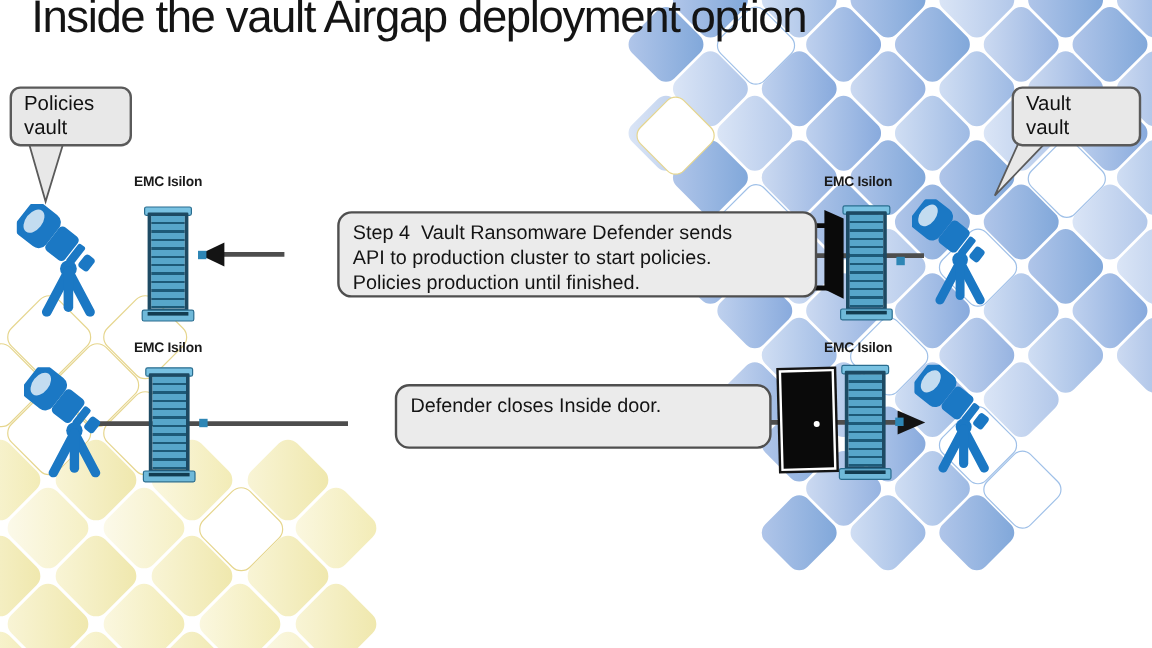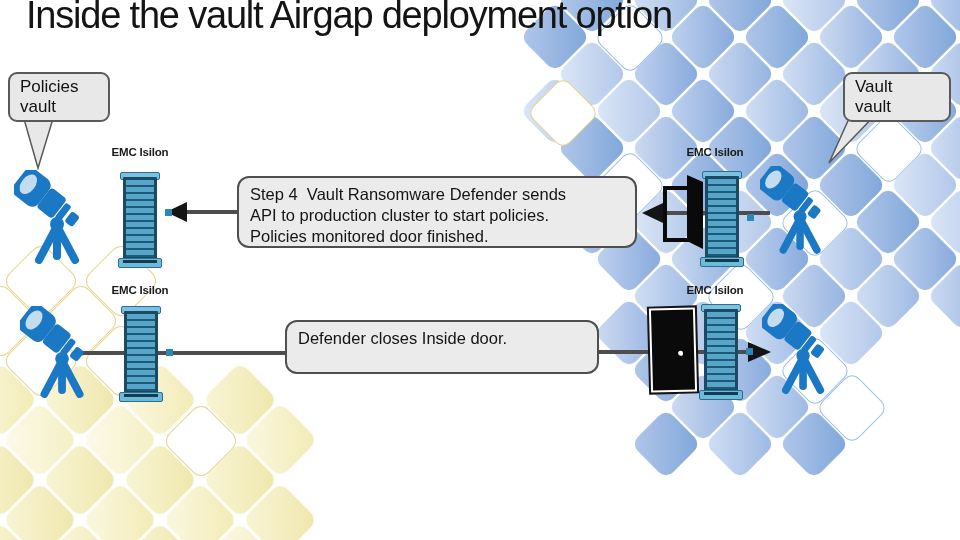--- a/index.html
+++ b/index.html
@@ -12,21 +12,21 @@
   .dm{position:absolute;transform:rotate(45deg);}
   
   .title{position:absolute;left:26px;top:-6px;font-size:38px;letter-spacing:-1.2px;
     font-weight:400;color:#141414;z-index:3;white-space:pre;}
   .subtitle{position:absolute;left:27px;top:41px;font-size:20px;letter-spacing:-0.2px;
     color:#1c1c1c;z-index:3;white-space:pre;}
   
   .callout{position:absolute;background:#e8e8e8;border:2px solid #5a5a5a;border-radius:9px;
     font-size:17px;line-height:20px;padding:3px 0 0 10px;color:#111;z-index:3;}
   .stepbox{position:absolute;background:#ebebeb;border:2px solid #4f4f4f;border-radius:12px;
-    font-size:16.5px;line-height:21px;color:#141414;z-index:3;padding:6px 0 0 11px;}
+    font-size:16.5px;line-height:21px;color:#141414;z-index:3;padding:6px 0 0 11px;margin-left:44px;}
   .stepbox div,.callout div{white-space:pre;}
   
   .overlay{position:absolute;inset:0;z-index:1;}
   
   .server{position:absolute;width:46px;height:96px;z-index:2;}
   .server .cap{position:absolute;top:0;left:3px;right:3px;height:6px;background:#79c2e2;
     border:1px solid #2a6d8f;border-radius:2px;}
   .server .sbody{position:absolute;top:5px;bottom:8px;left:6px;right:6px;
     background:repeating-linear-gradient(180deg,#57a6ca 0px,#57a6ca 5px,#1d5a78 5px,#1d5a78 7px);
     border:3px solid #1d4a63;border-radius:1px;}
@@ -168,21 +168,21 @@
     <div>vault</div>
   </div>
   <div class="callout" style="left:843px;top:72px;width:94px;height:43px;">
     <div>Vault</div>
     <div>vault</div>
   </div>
 
   <div class="stepbox" style="left:237px;top:176px;width:385px;height:62px;">
     <div>Step 4  Vault Ransomware Defender sends</div>
     <div>API to production cluster to start policies.</div>
-    <div>Policies monitored door finished.</div>
+    <div>Policies production until finished.</div>
   </div>
   <div class="stepbox" style="left:285px;top:320px;width:299px;height:44px;">
     <div>Defender closes Inside door.</div>
   </div>
 
   <div class="srvlabel" style="left:100px;top:146px;">EMC Isilon</div>
   <div class="srvlabel" style="left:675px;top:146px;">EMC Isilon</div>
   <div class="srvlabel" style="left:100px;top:284px;">EMC Isilon</div>
   <div class="srvlabel" style="left:675px;top:284px;">EMC Isilon</div>
 

